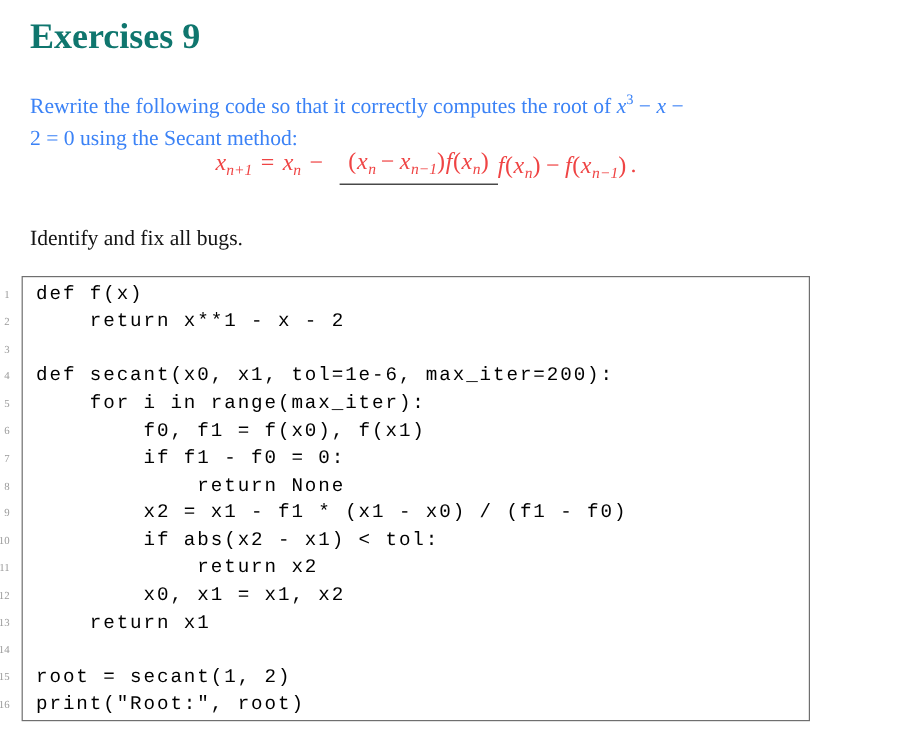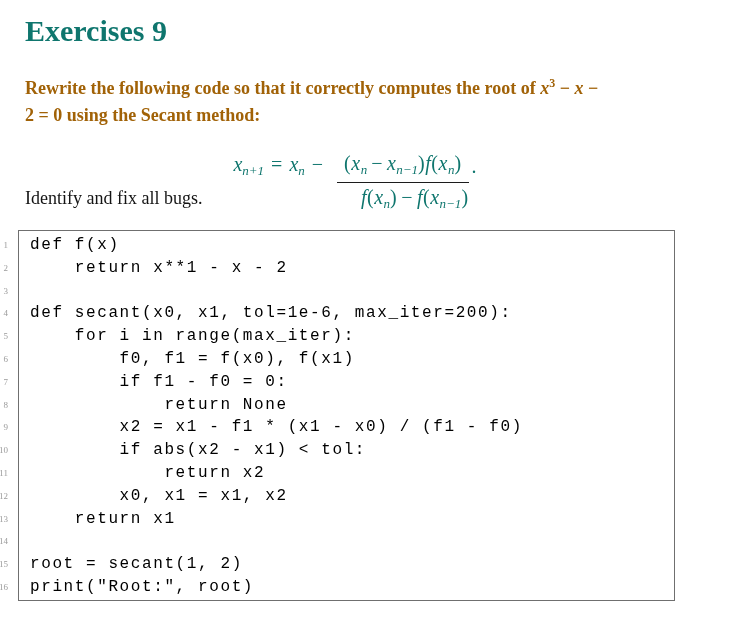--- a/index.html
+++ b/index.html
@@ -11,34 +11,34 @@
 
   
   .title {
     position:absolute; left:25px; top:14px;
     font-size:30px; font-weight:bold; color:#0f766e;
   }
 
   
   .intro {
     position:absolute; left:25px; top:70px; width:705px;
-    font-size:18px; line-height:27px; color:#a16207;font-weight:bold;
+    font-size:18px; line-height:27px; color:#3b82f6;
   }
   .mi { font-style:italic; }
   .msup { font-size:12px; vertical-align:7px; }
 
   
   .formula {
     position:absolute; left:25px; top:124px; width:660px;
     display:flex; justify-content:center;
-    font-size:20px; color:#0f766e;
+    font-size:20px; color:#ef4444;
   }
   .mrow { display:flex; align-items:center; }
   .mlhs { position:relative; top:-2px; white-space:pre; }
-  .frac { display:inline-flex; flex-direction:column; align-items:flex-end; margin-left:7px;margin-top:28px; }
+  .frac { display:inline-flex; flex-direction:row; align-items:flex-start; margin-left:7px; }
   .fnum, .fden { text-align:center; white-space:pre; letter-spacing:0.5px; }
   .fnum { padding:0 7px 4px 7px; border-bottom:1.4px solid #1c1c1c; }
   .fden { padding-top:3px; }
   .period { position:relative; top:-2px; margin-left:3px; }
   .tk { display:inline; }
   .tk-var { font-style:italic; }
   .tk-sub { font-style:italic; font-size:13px; vertical-align:-4px; letter-spacing:0; }
   .tk-bin { padding:0 4px; }
   .tk-op  { padding:0 7px; }
 

